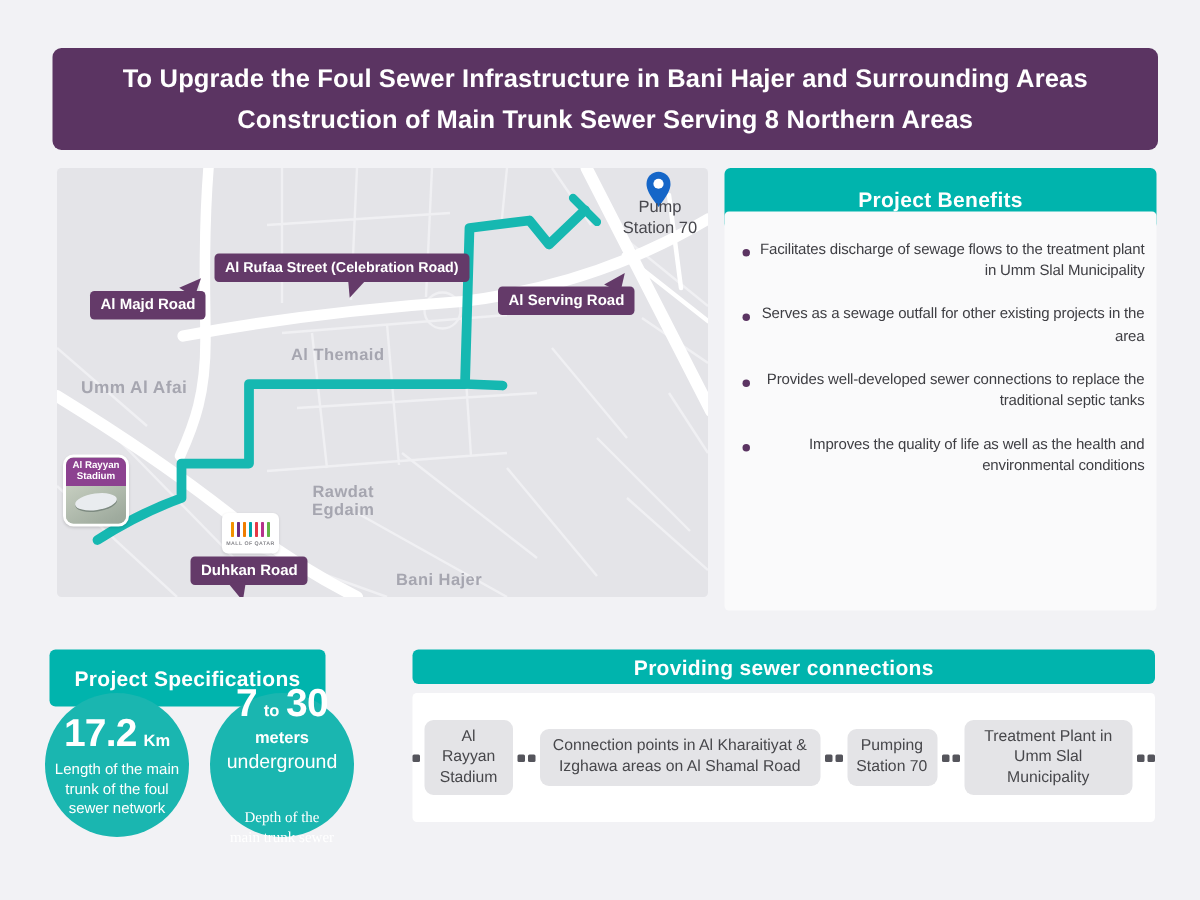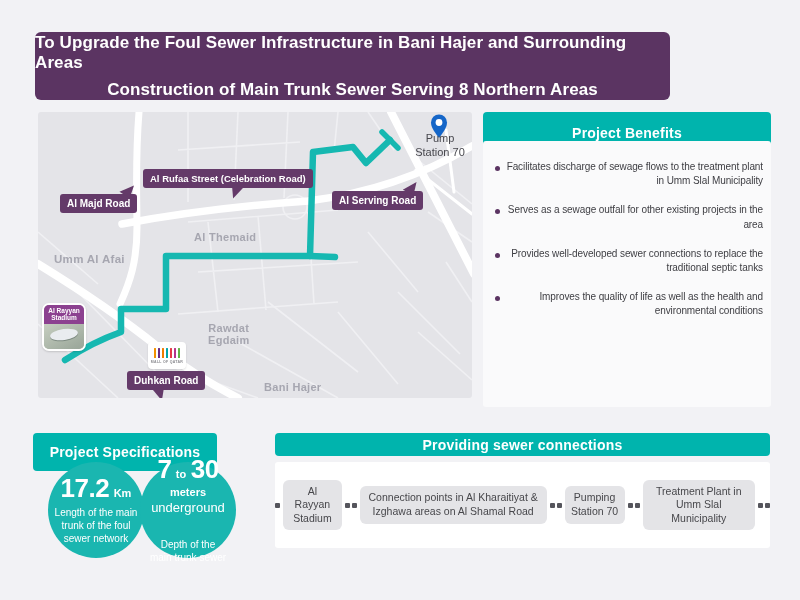--- a/index.html
+++ b/index.html
@@ -9,21 +9,21 @@
     --box_gray:#e4e4e7; --pipe_gray:#55555c; --text_dark:#3e3e43;
     --map_label_gray:#a6a6b0; --pin_blue:#1566c8; --stadium_purple:#8c4190;
   }
   *{box-sizing:border-box; margin:0; padding:0;}
   html,body{width:800px;height:600px;}
   body{position:relative; overflow:hidden; background:var(--page_bg);
        font-family:"Liberation Sans", sans-serif;}
   .abs{position:absolute;}
 
   
-  .banner{left:35px; top:32px; width:635px; height:68px; background:var(--banner_purple);
+  .banner{left:35px; top:32px; width:737px; height:68px; background:var(--banner_purple);
           border-radius:6px; display:flex; flex-direction:column; justify-content:center;
           align-items:center; gap:7px;}
   .banner div{color:#fff; font-weight:bold; font-size:17px; letter-spacing:0.1px;}
 
   
   .map{left:38px; top:112px; width:434px; height:286px; background:var(--map_bg);
        border-radius:3px; overflow:hidden;}
   .map svg{position:absolute; left:0; top:0;}
   .road{stroke:#ffffff; fill:none; stroke-linecap:round; stroke-linejoin:round;}
   .minor{stroke:#f0f0f3; stroke-width:1.6; fill:none;}
@@ -67,26 +67,26 @@
   .bullet{width:5px; height:5px; border-radius:50%; background:var(--banner_purple);
           margin-top:6px; flex:0 0 auto;}
   .benefit span.txt{font-size:10px; color:var(--text_dark); line-height:1.42; letter-spacing:-0.1px;text-align:right;}
 
   
   .specs-header{left:33px; top:433px; width:184px; height:38px; background:var(--teal);
                 border-radius:4px; display:flex; align-items:center; justify-content:center;}
   .circle{position:absolute; width:96px; height:96px; border-radius:50%; background:var(--circle_teal);
           color:#fff; display:flex; flex-direction:column; align-items:center; justify-content:center;
           text-align:center;}
-  .c1{left:48px; top:462px;text-align:center;} .c2{left:140px; top:462px;}
+  .c1{left:30px; top:462px;text-align:center;} .c2{left:140px; top:462px;}
   .big{font-size:26px; font-weight:bold; letter-spacing:-0.5px; line-height:1;}
   .unit{font-size:11px; font-weight:bold;}
   .circle .cap{font-size:10px; line-height:1.3; margin-top:5px;}
   .c2 .sub{font-size:13px; line-height:1.1; margin-top:1px;}
-  .c2 .cap{margin-top:23px;}
+  .c2 .cap{margin-top:23px;font-family:Liberation Serif, serif;}
 
   
   .conn-header{left:275px; top:433px; width:495px; height:23px; background:var(--teal);
                border-radius:4px; display:flex; align-items:center; justify-content:center;}
   .conn-panel{left:275px; top:462px; width:495px; height:86px; background:var(--white_panel);
               border-radius:3px; display:flex; align-items:center; justify-content:center; gap:3px;}
   .step{background:var(--box_gray); border-radius:6px; color:#47474b; font-size:10.5px;
         line-height:1.3; text-align:center; padding:5px 6px;}
   .pipes{display:flex; gap:2px; align-items:center;}
   .pipe{width:5px; height:5px; background:var(--pipe_gray); border-radius:1px;}

